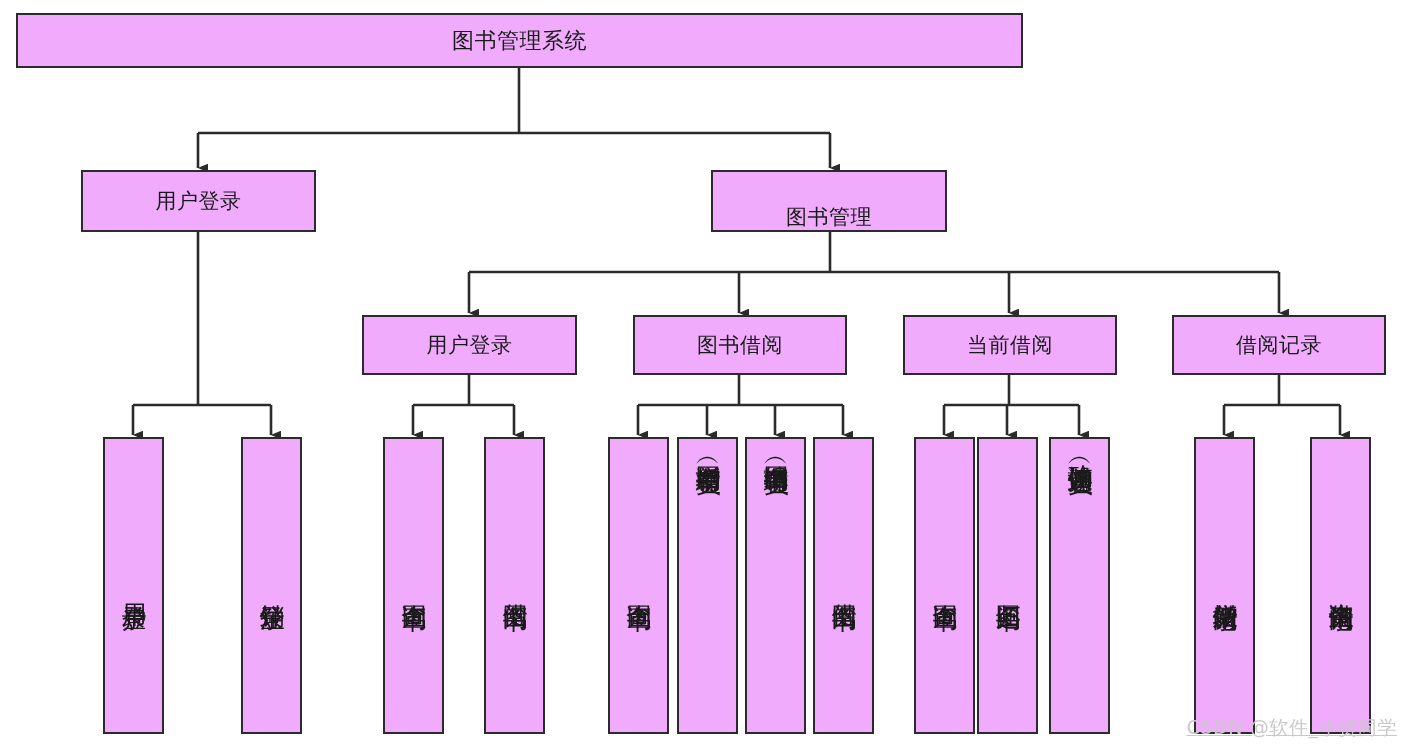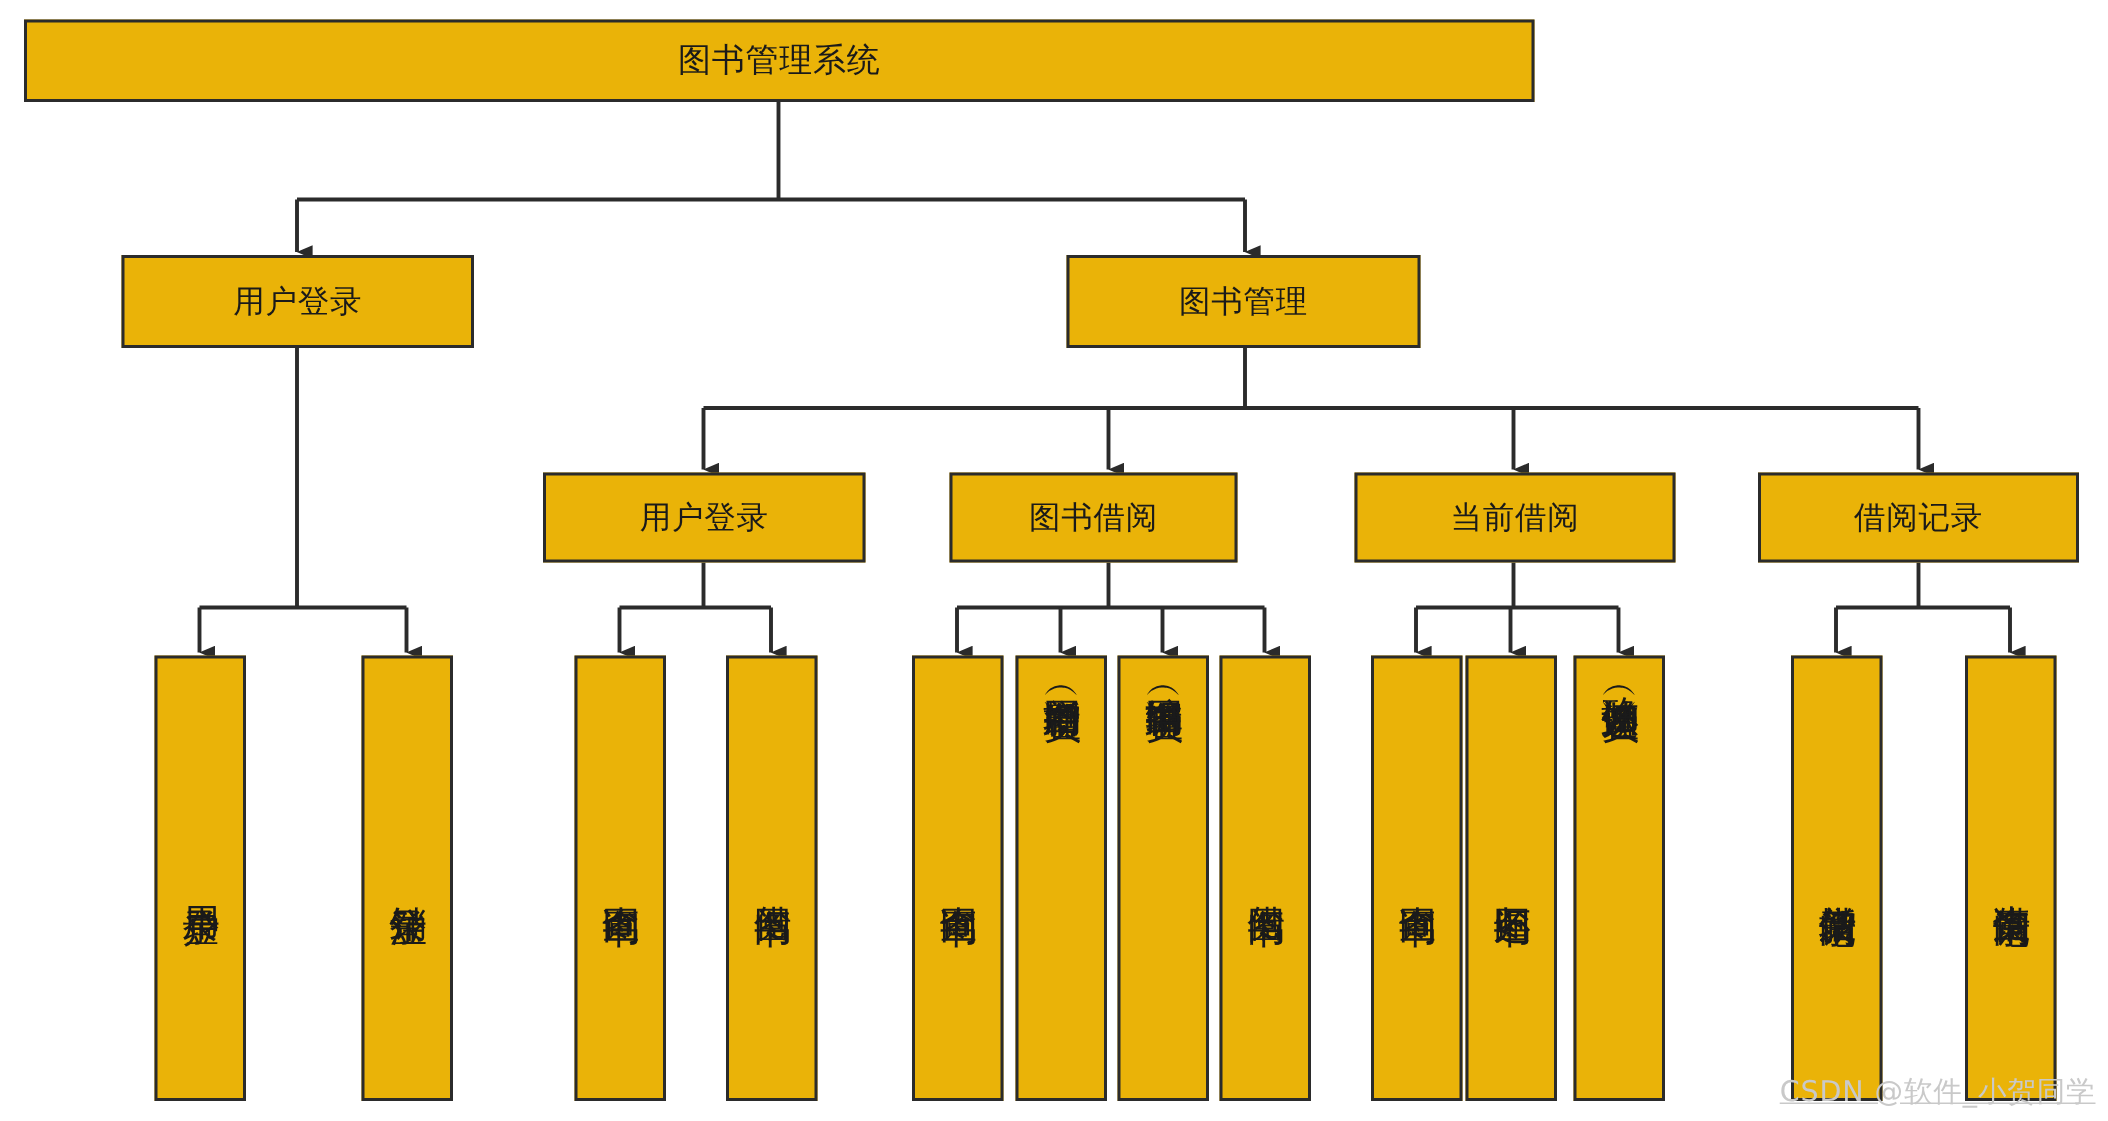--- a/index.html
+++ b/index.html
@@ -23,21 +23,21 @@
     position: absolute;
     left: 0;
     top: 0;
     width: 1405px;
     height: 747px;
     pointer-events: none;
   }
   .node {
     position: absolute;
     box-sizing: border-box;
-    background: #eab308;
+    background: #f0abfc;
     border: 2.5px solid #2b2b2b;
     display: flex;
     align-items: center;
     justify-content: center;
     color: #1a1a1a;
   }
   .node-label {
     display: block;
     text-align: center;
     line-height: 1.18;
@@ -135,28 +135,28 @@
     </g>
   </svg>
 
   <div class="node root horizontal" style="left:16px; top:13px; width:1007px; height:55px;">
     <span class="node-label">图书管理系统</span>
   </div>
 
   <div class="node horizontal" style="left:81px; top:170px; width:235px; height:62px;">
     <span class="node-label">用户登录</span>
   </div>
-  <div class="node horizontal" style="left:711px; top:170px; width:236px; height:62px;">
+  <div class="node horizontal" style="left:711px; top:170px; width:236px; height:62px;align-items:flex-end;">
     <span class="node-label">图书管理</span>
   </div>
 
   <div class="node horizontal" style="left:362px; top:315px; width:215px; height:60px;">
     <span class="node-label">用户登录</span>
   </div>
-  <div class="node horizontal" style="left:633px; top:315px; width:192px; height:60px;">
+  <div class="node horizontal" style="left:633px; top:315px; width:214px; height:60px;">
     <span class="node-label">图书借阅</span>
   </div>
   <div class="node horizontal" style="left:903px; top:315px; width:214px; height:60px;">
     <span class="node-label">当前借阅</span>
   </div>
   <div class="node horizontal" style="left:1172px; top:315px; width:214px; height:60px;">
     <span class="node-label">借阅记录</span>
   </div>
 
   <div class="node vertical centered" style="left:103px; top:437px; width:61px; height:297px;">

